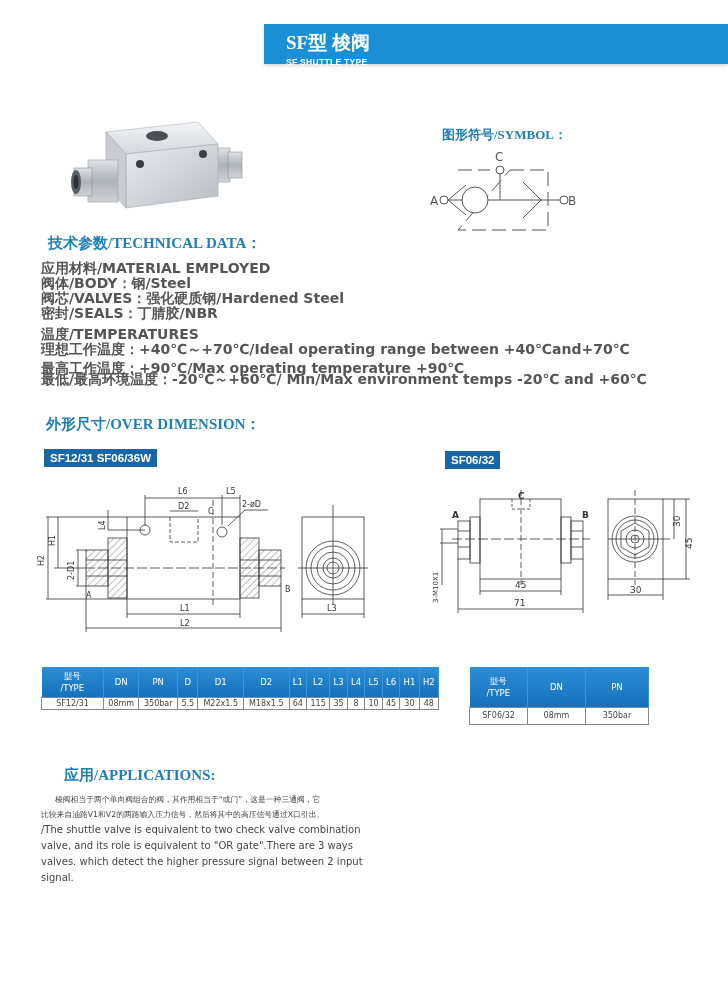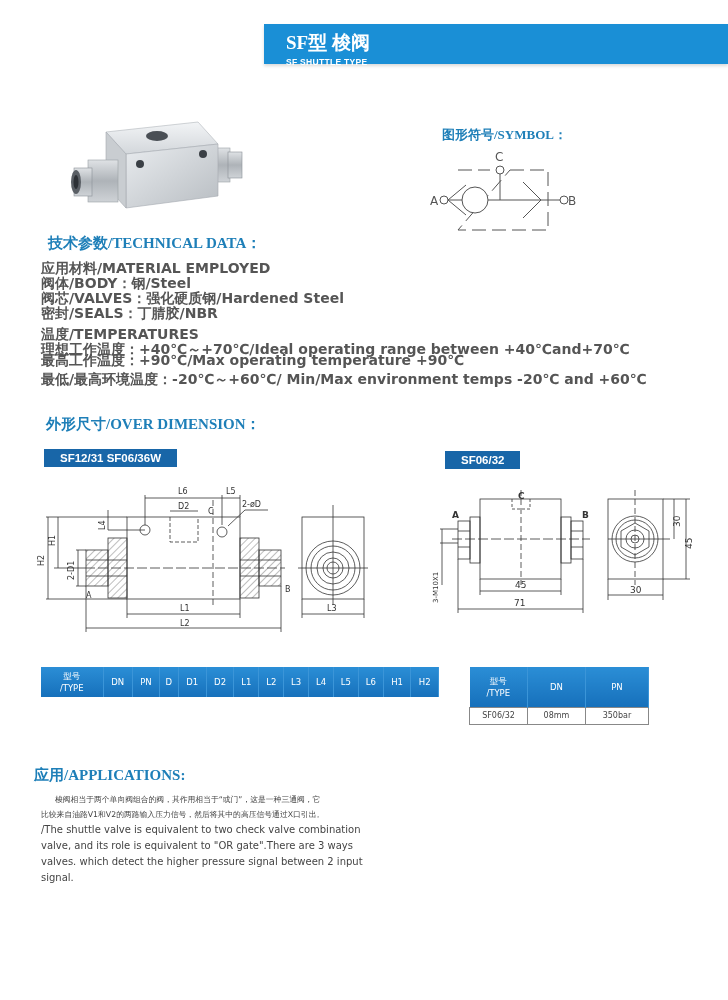--- a/index.html
+++ b/index.html
@@ -28,21 +28,21 @@
   .heading.small { font-size: 13px; }
 
   .spec-line {
     position: absolute; left: 41px; font-size: 14px; color: #555;
     font-family: "DejaVu Sans", sans-serif; white-space: nowrap; font-weight: bold;
   }
 
   .model-tag {
     position: absolute; background: #1866a8; color: #fff;
     font-family: "Liberation Sans", sans-serif; font-weight: bold; font-size: 11.5px;
-    padding: 3px 16px; white-space: nowrap;
+    padding: 3px 6px; white-space: nowrap;
   }
 
   table.spec { position: absolute; border-collapse: collapse; font-size: 8px; color: #444; }
   table.spec th {
     background: #1a7fcb; color: #fff; font-weight: normal; height: 30px;
     border-right: 1px solid #3b95d8; text-align: center; padding: 0 2px; font-size: 8.5px;
     background-image: linear-gradient(#2b8ed6, #1670bb);
   }
   table.spec td {
     border: 1px solid #888; text-align: center; height: 12px; padding: 0 2px; white-space: nowrap;
@@ -125,21 +125,21 @@
   <text x="67" y="16" font-size="12" fill="#555">C</text>
 </svg>
 
 <div class="heading" style="left:40px;top:234px">技术参数/TECHNICAL DATA：</div>
 <div class="spec-line" style="top:260px">应用材料/MATERIAL EMPLOYED</div>
 <div class="spec-line" style="top:275px">阀体/BODY：钢/Steel</div>
 <div class="spec-line" style="top:290px">阀芯/VALVES：强化硬质钢/Hardened Steel</div>
 <div class="spec-line" style="top:305px">密封/SEALS：丁腈胶/NBR</div>
 <div class="spec-line" style="top:326px">温度/TEMPERATURES</div>
 <div class="spec-line" style="top:341px">理想工作温度：+40℃～+70℃/Ideal operating range between +40℃and+70℃</div>
-<div class="spec-line" style="top:352px">最高工作温度：+90℃/Max operating temperature +90℃</div>
+<div class="spec-line" style="top:360px">最高工作温度：+90℃/Max operating temperature +90℃</div>
 <div class="spec-line" style="top:371px">最低/最高环境温度：-20℃～+60℃/ Min/Max environment temps -20℃ and +60℃</div>
 
 <div class="heading" style="left:38px;top:415px">外形尺寸/OVER DIMENSION：</div>
 <div class="model-tag" style="left:44px;top:449px">SF12/31   SF06/36W</div>
 <div class="model-tag" style="left:445px;top:451px">SF06/32</div>
 
 <svg style="position:absolute;left:30px;top:480px" width="370" height="155" viewBox="0 0 370 155">
   <g stroke="#333" stroke-width="0.8" fill="none">
 
     <rect x="97" y="37" width="113" height="82"></rect>
@@ -298,39 +298,55 @@
       <th>L2</th>
       <th>L3</th>
       <th>L4</th>
       <th>L5</th>
       <th>L6</th>
       <th>H1</th>
       <th>H2</th>
     </tr>
   </thead>
   <tbody>
+    <tr>
+      <td>SF12/31</td>
+      <td>08mm</td>
+      <td>350bar</td>
+      <td>5.5</td>
+      <td>M22x1.5</td>
+      <td>M18x1.5</td>
+      <td>64</td>
+      <td>115</td>
+      <td>35</td>
+      <td>8</td>
+      <td>10</td>
+      <td>45</td>
+      <td>30</td>
+      <td>48</td>
+    </tr>
   </tbody>
 </table>
 
 <table class="spec" style="left:469px;top:667px;width:180px">
   <thead>
     <tr>
       <th style="width:58px;height:40px"><span>型号</span><br><span>/TYPE</span></th>
       <th>DN</th>
       <th>PN</th>
     </tr>
   </thead>
   <tbody>
     <tr>
       <td style="height:17px">SF06/32</td>
       <td>08mm</td>
       <td>350bar</td>
     </tr>
   </tbody>
 </table>
 
-<div class="heading" style="left:26px;top:766px">应用/APPLICATIONS:</div>
+<div class="heading" style="left:56px;top:766px">应用/APPLICATIONS:</div>
 <div class="app-cn" style="top:792px;left:55px">梭阀相当于两个单向阀组合的阀，其作用相当于“或门”，这是一种三通阀，它</div>
 <div class="app-cn" style="top:807px">比较来自油路V1和V2的两路输入压力信号，然后将其中的高压信号通过X口引出。</div>
 <div class="app-text" style="top:822px">/The shuttle valve is equivalent to two check valve combination</div>
 <div class="app-text" style="top:838px">valve, and its role is equivalent to "OR gate".There are 3 ways</div>
 <div class="app-text" style="top:854px">valves.  which detect the higher pressure signal between 2 input</div>
 <div class="app-text" style="top:870px">signal.</div>
 
 </body></html>

